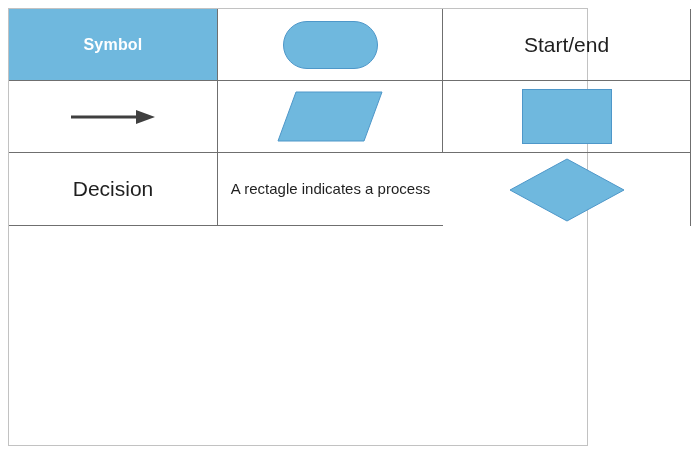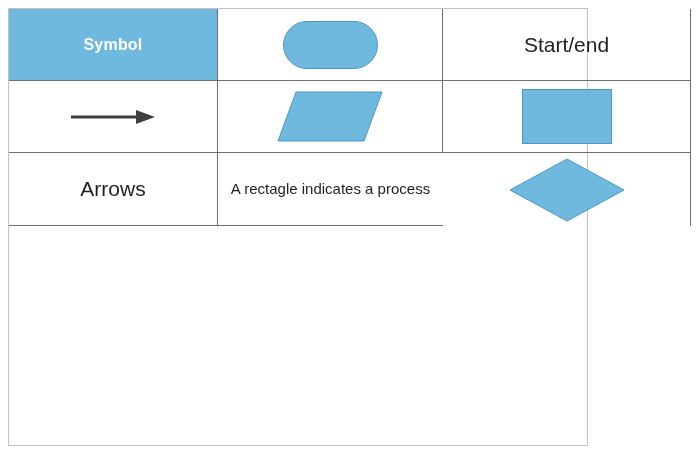--- a/index.html
+++ b/index.html
@@ -62,21 +62,21 @@
 
     <div class="cell col1 rb">
       <svg width="106" height="51" viewBox="0 0 106 51">
         <polygon points="19,1 105,1 87,50 1,50" style="fill:var(--shape-fill);stroke:var(--shape-stroke);stroke-width:1"></polygon>
       </svg>
     </div>
 
     <div class="cell col1 rb">
       <div class="shape-rect"></div>
     </div>
-    <div class="cell col2 rb name">Arrows</div>
+    <div class="cell col2 rb name">Decision</div>
     <div class="cell rb func">
       <span>A rectagle indicates a process</span>
     </div>
 
     <div class="cell col1">
       <svg width="116" height="64" viewBox="0 0 116 64">
         <polygon points="58,1 115,32 58,63 1,32" style="fill:var(--shape-fill);stroke:var(--shape-stroke);stroke-width:1"></polygon>
       </svg>
     </div>
 

